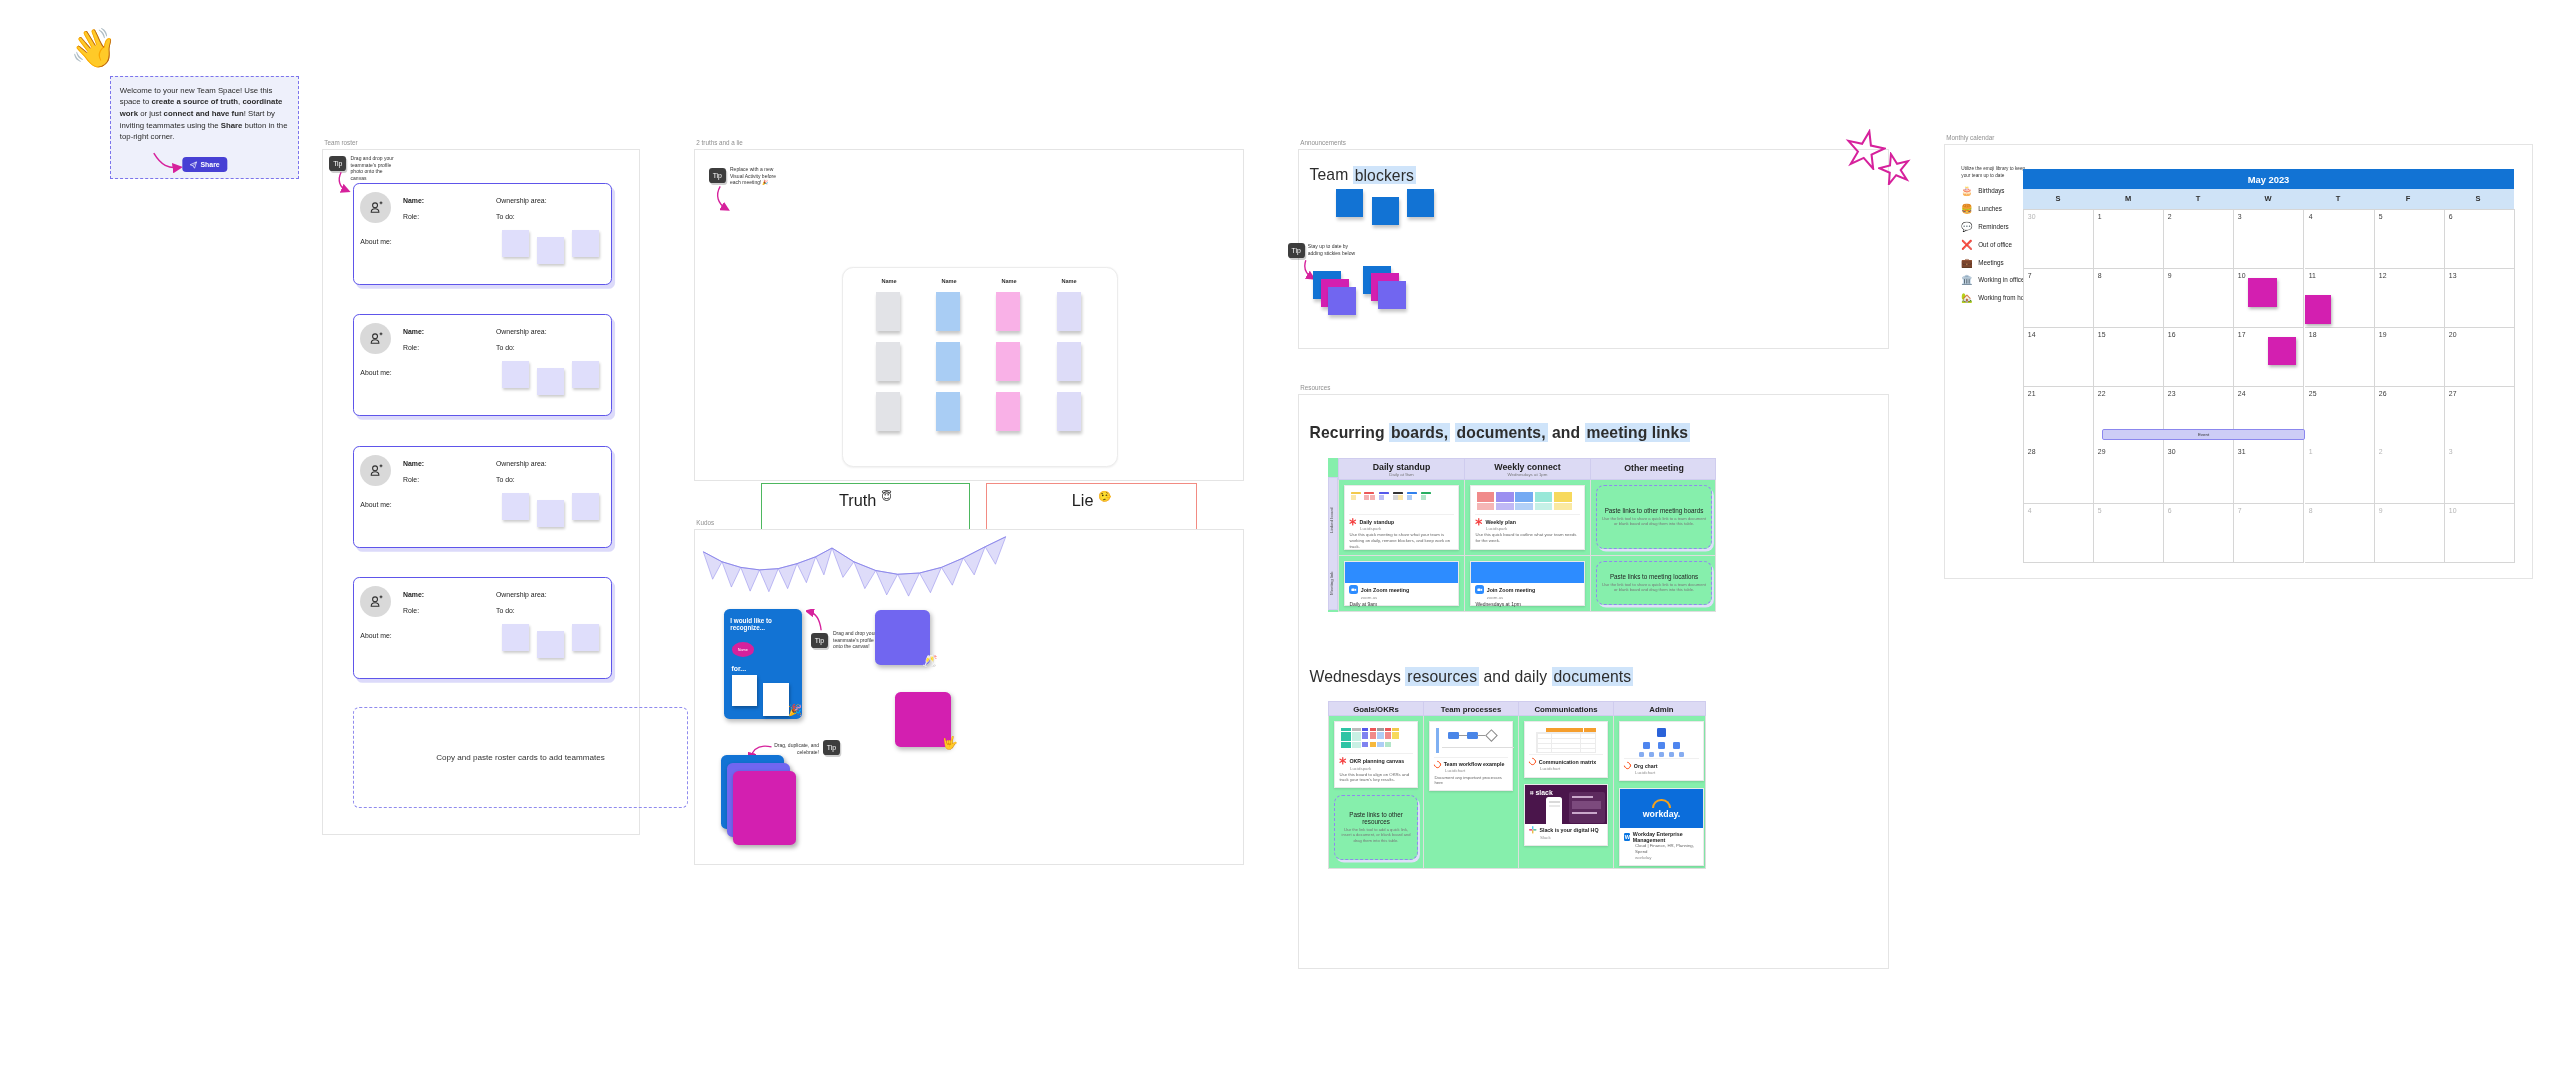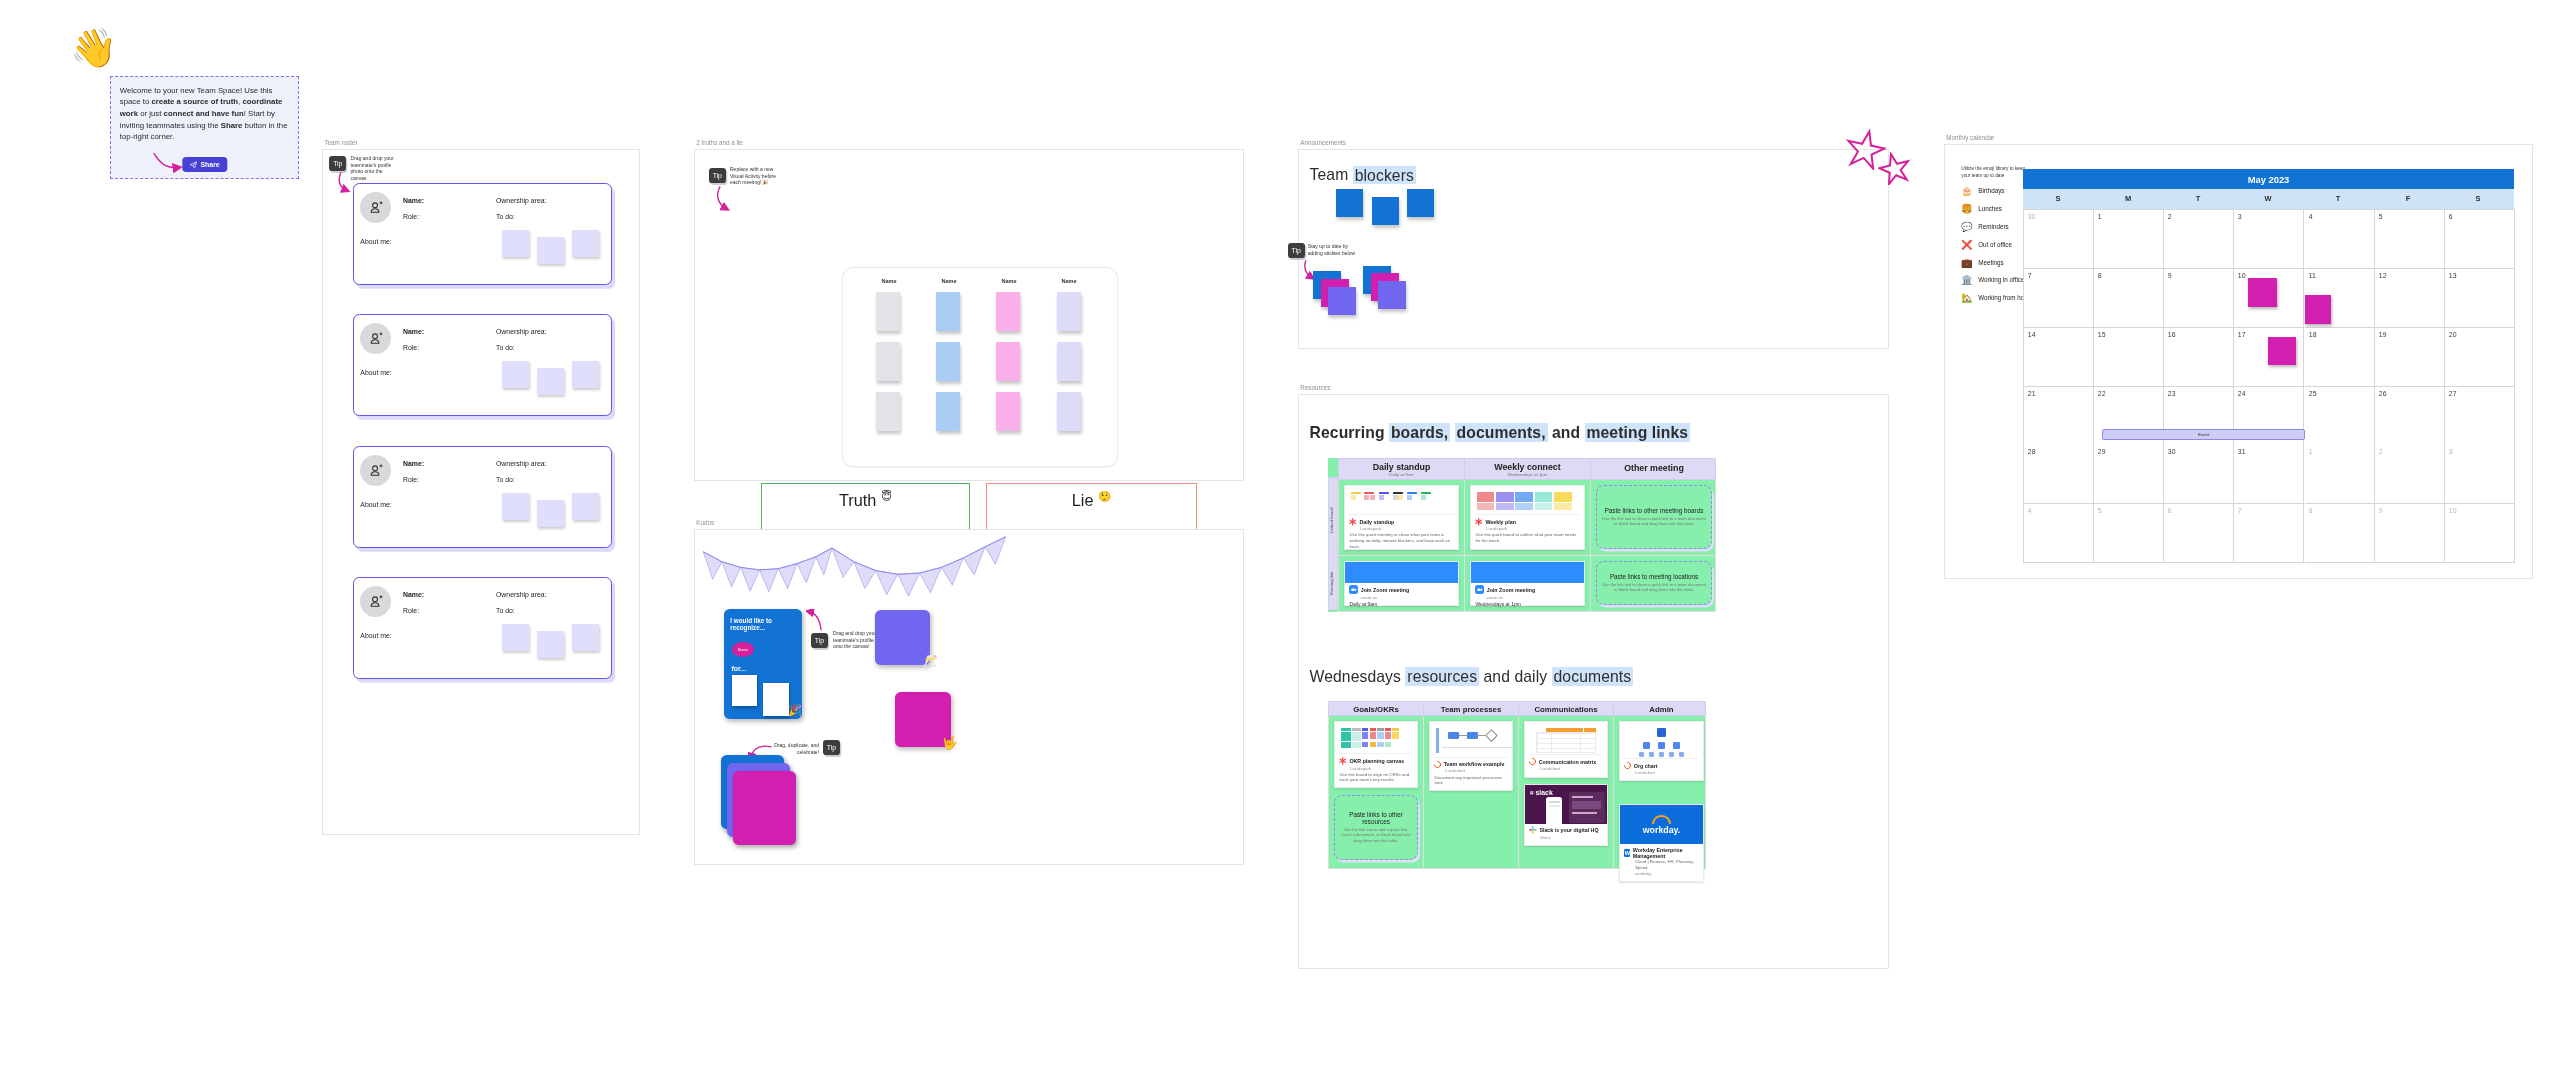--- a/index.html
+++ b/index.html
@@ -205,20 +205,23 @@
           <div class="rc-label rc-bold" style="left:49px;top:12.5px;">Name:</div>
           <div class="rc-label" style="left:49px;top:29px;">Role:</div>
           <div class="rc-label" style="left:6.3px;top:54px;">About me:</div>
           <div class="rc-label" style="left:142px;top:12.5px;">Ownership area:</div>
           <div class="rc-label" style="left:142px;top:29px;">To do:</div>
           <div class="rc-sticky" style="left:148px;top:46px;"></div>
           <div class="rc-sticky" style="left:183px;top:53px;"></div>
           <div class="rc-sticky" style="left:218px;top:46px;"></div>
         </div>
       </div>
+    <div id="paste-card">
+      <span>Copy and paste roster cards to add teammates</span>
+    </div>
   </section>
 
   <section class="frame" id="truths-frame" style="left:694px;top:149px;width:550px;height:332px;">
     <span class="frame-label">2 truths and a lie</span>
     <div class="tip-badge" style="left:13.8px;top:17.5px;">Tip</div>
     <div class="tip-text" style="left:35px;top:16.3px;width:53px;">Replace with a new Visual Activity before each meeting! 🎉</div>
     <svg class="abs" style="left:19px;top:35px;" width="21" height="27.6" viewBox="0 0 34 44">
       <defs>
           <marker id="ah2" markerWidth="7" markerHeight="7" refX="4" refY="3.5" orient="auto">
         <path d="M0,0 L7,3.5 L0,7 z" fill="#d6219c"></path>
@@ -664,21 +667,21 @@
                 <span class="node" style="width:5.6px;height:5.6px;background:#86acf0;"></span>
                 <span class="node" style="width:5.6px;height:5.6px;background:#86acf0;"></span>
               </div>
             </div>
             <div class="cap-row">
               <div style="width:6.9px;height:6.9px;border:1.9px solid #fc6232;border-left-color:transparent;border-radius:50%;transform:rotate(40deg);box-sizing:border-box;"></div>
               <span class="cap-title">Org chart</span>
             </div>
             <div class="cap-app">Lucidchart</div>
           </div>
-          <div class="link-card" style="margin-top:23px;padding:0;">
+          <div class="link-card" style="margin-top:7px;padding:0;">
             <div style="position:relative;height:39px;background:#0b6ddb;display:flex;flex-direction:column;align-items:center;justify-content:center;">
               <div style="width:19px;height:9.4px;border:2.5px solid #f6a21d;border-bottom:none;border-radius:19px 19px 0 0;box-sizing:border-box;"></div>
               <div style="color:#fff;font-size:8.8px;font-weight:700;margin-top:0.6px;">workday.</div>
             </div>
             <div style="padding:2.5px 4.4px 3.8px;">
               <div class="cap-row" style="margin-top:0;">
                 <div style="width:7.5px;height:7.5px;background:#0875e1;border-radius:1.3px;color:#fff;font-size:5.6px;font-weight:700;
                             display:flex;align-items:center;justify-content:center;">W</div>
                 <span class="cap-title">Workday Enterprise Management</span>
               </div>

